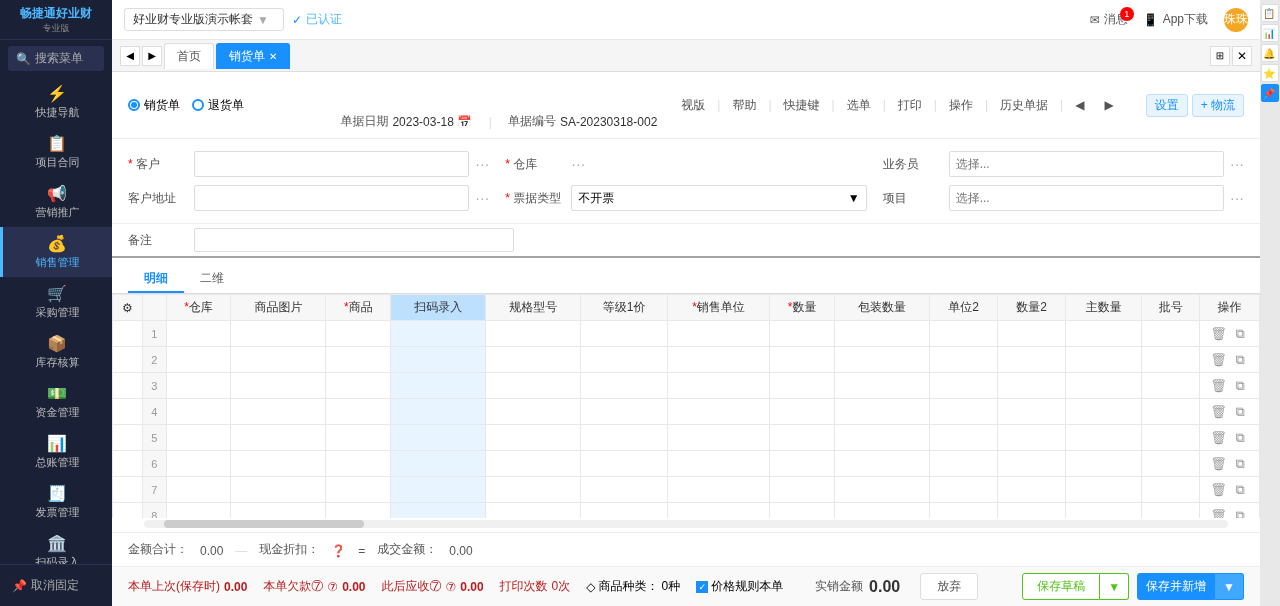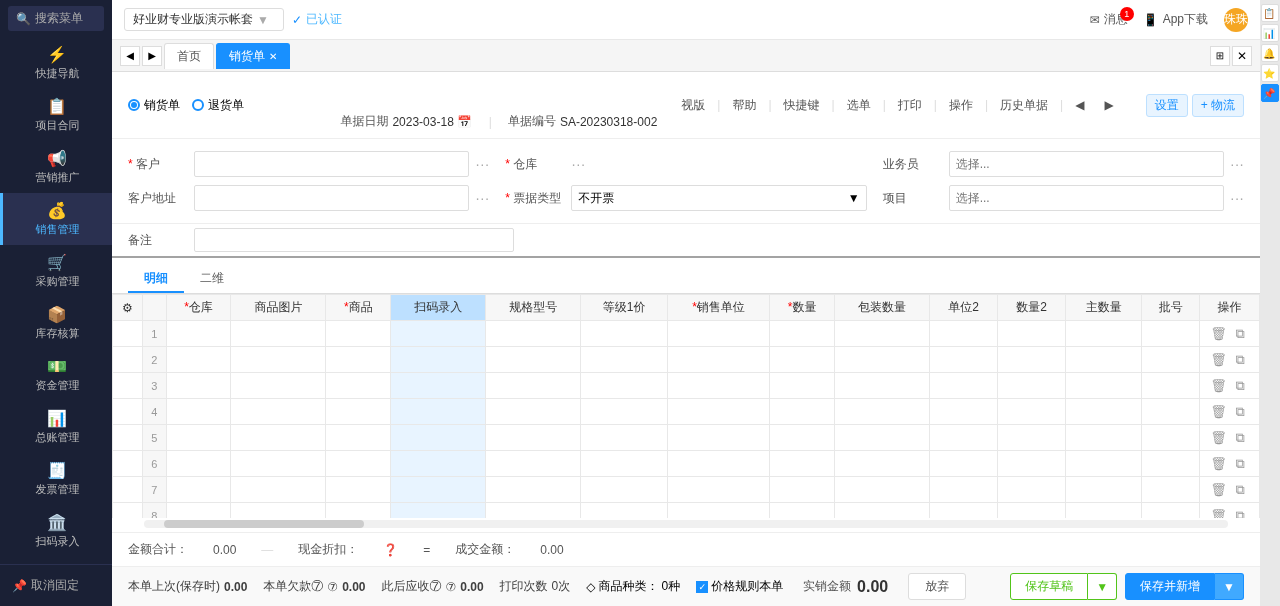--- a/index.html
+++ b/index.html
@@ -76,31 +76,31 @@
     .table-wrap { flex: 1; overflow: auto; }
     table { width: 100%; border-collapse: collapse; font-size: 12px; }
     table th { background: #f7f7f7; border: 1px solid #e8e8e8; padding: 4px 6px; text-align: center; white-space: nowrap; color: #333; font-weight: normal; position: sticky; top: 0; z-index: 2; }
     table td { border: 1px solid #e8e8e8; padding: 3px 4px; text-align: center; color: #333; height: 26px; }
     table td.row-num { background: #f7f7f7; font-size: 11px; color: #999; }
     .col-settings { width: 30px; }
     .col-actions { width: 60px; }
     .action-btn { width: 18px; height: 18px; border: none; background: none; cursor: pointer; color: #999; font-size: 13px; display: inline-flex; align-items: center; justify-content: center; }
 
     
-    .summary-bar { padding: 8px 16px; border-top: 1px solid #eee; display: flex; align-items: center; gap: 25px; font-size: 12px; color: #555; background: #fff; }
+    .summary-bar { padding: 8px 16px; border-top: 1px solid #eee; display: flex; align-items: flex-end; gap: 12px; font-size: 12px; color: #555; background: #fff; }
     .summary-bar .divider { color: #ddd; }
 
     
     .bottom-bar { padding: 6px 16px; background: #f9f9f9; border-top: 1px solid #eee; display: flex; align-items: center; gap: 16px; }
-    .bottom-info { display: flex; align-items: center; gap: 4px; font-size: 12px; color: #404040; }
+    .bottom-info { display: flex; align-items: center; gap: 4px; font-size: 12px; color: #b91c1c; }
     .bottom-actions { margin-left: auto; display: flex; align-items: center; gap: 8px; }
     .btn-discard { padding: 4px 16px; border: 1px solid #ddd; background: #fff; border-radius: 3px; cursor: pointer; font-size: 12px; color: #555; }
     .btn-save-draft { padding: 4px 14px; border: 1px solid #52c41a; background: #fff; border-radius: 3px 0 0 3px; cursor: pointer; font-size: 12px; color: #52c41a; display: flex; align-items: center; gap: 4px; }
     .btn-save-draft-arrow { padding: 4px 8px; border: 1px solid #52c41a; background: #fff; border-left: none; border-radius: 0 3px 3px 0; cursor: pointer; color: #52c41a; }
-    .btn-save-new { padding: 4px 14px; background: #1890ff; border: 1px solid #1890ff; border-radius: 3px 0 0 3px; cursor: pointer; font-size: 12px; color: #fff; display: flex; align-items: center; gap: 4px; }
+    .btn-save-new { padding: 4px 8px; background: #1890ff; border: 1px solid #1890ff; border-radius: 3px 0 0 3px; cursor: pointer; font-size: 12px; color: #fff; display: flex; align-items: center; gap: 4px; }
     .btn-save-new-arrow { padding: 4px 8px; background: #40a9ff; border: 1px solid #1890ff; border-left: none; border-radius: 0 3px 3px 0; cursor: pointer; color: #fff; }
     .realized-amount { display: flex; align-items: center; gap: 6px; margin-right: 12px; }
     .realized-label { font-size: 12px; color: #555; }
     .realized-value { font-size: 16px; font-weight: bold; color: #333; }
 
     
     .right-sidebar { width: 20px; background: #e8e8e8; display: flex; flex-direction: column; align-items: center; padding: 4px 0; gap: 2px; }
     .right-sidebar-btn { width: 18px; height: 18px; background: #fff; border: 1px solid #ddd; cursor: pointer; display: flex; align-items: center; justify-content: center; font-size: 10px; color: #888; border-radius: 2px; }
     .right-sidebar-btn.active { background: #1890ff; color: #fff; border-color: #1890ff; }
 
@@ -108,20 +108,26 @@
     .scrollbar-thumb { height: 8px; width: 200px; background: #ccc; border-radius: 4px; margin-left: 20px; }
 
     .checkbox-item { display: flex; align-items: center; gap: 3px; cursor: pointer; }
     .checkbox-box { width: 12px; height: 12px; border: 1px solid #1890ff; background: #1890ff; display: flex; align-items: center; justify-content: center; }
     .checkbox-box::after { content: '✓'; color: white; font-size: 9px; }
   </style>
 </head>
 <body>
 
 <div class="sidebar">
+  <div class="sidebar-logo">
+    <div>
+      <div style="color:#4db8ff;font-size:12px;font-weight:bold;text-align:center;">畅捷通好业财</div>
+      <div style="color:#888;font-size:9px;text-align:center;">专业版</div>
+    </div>
+  </div>
   <div class="sidebar-search">
     <button class="sidebar-search-btn">
       <span>🔍</span>
       <span>搜索菜单</span>
     </button>
   </div>
   <div class="sidebar-nav">
     <div class="sidebar-nav-item">
       <span class="nav-icon">⚡</span>
       <span class="nav-label">快捷导航</span>

